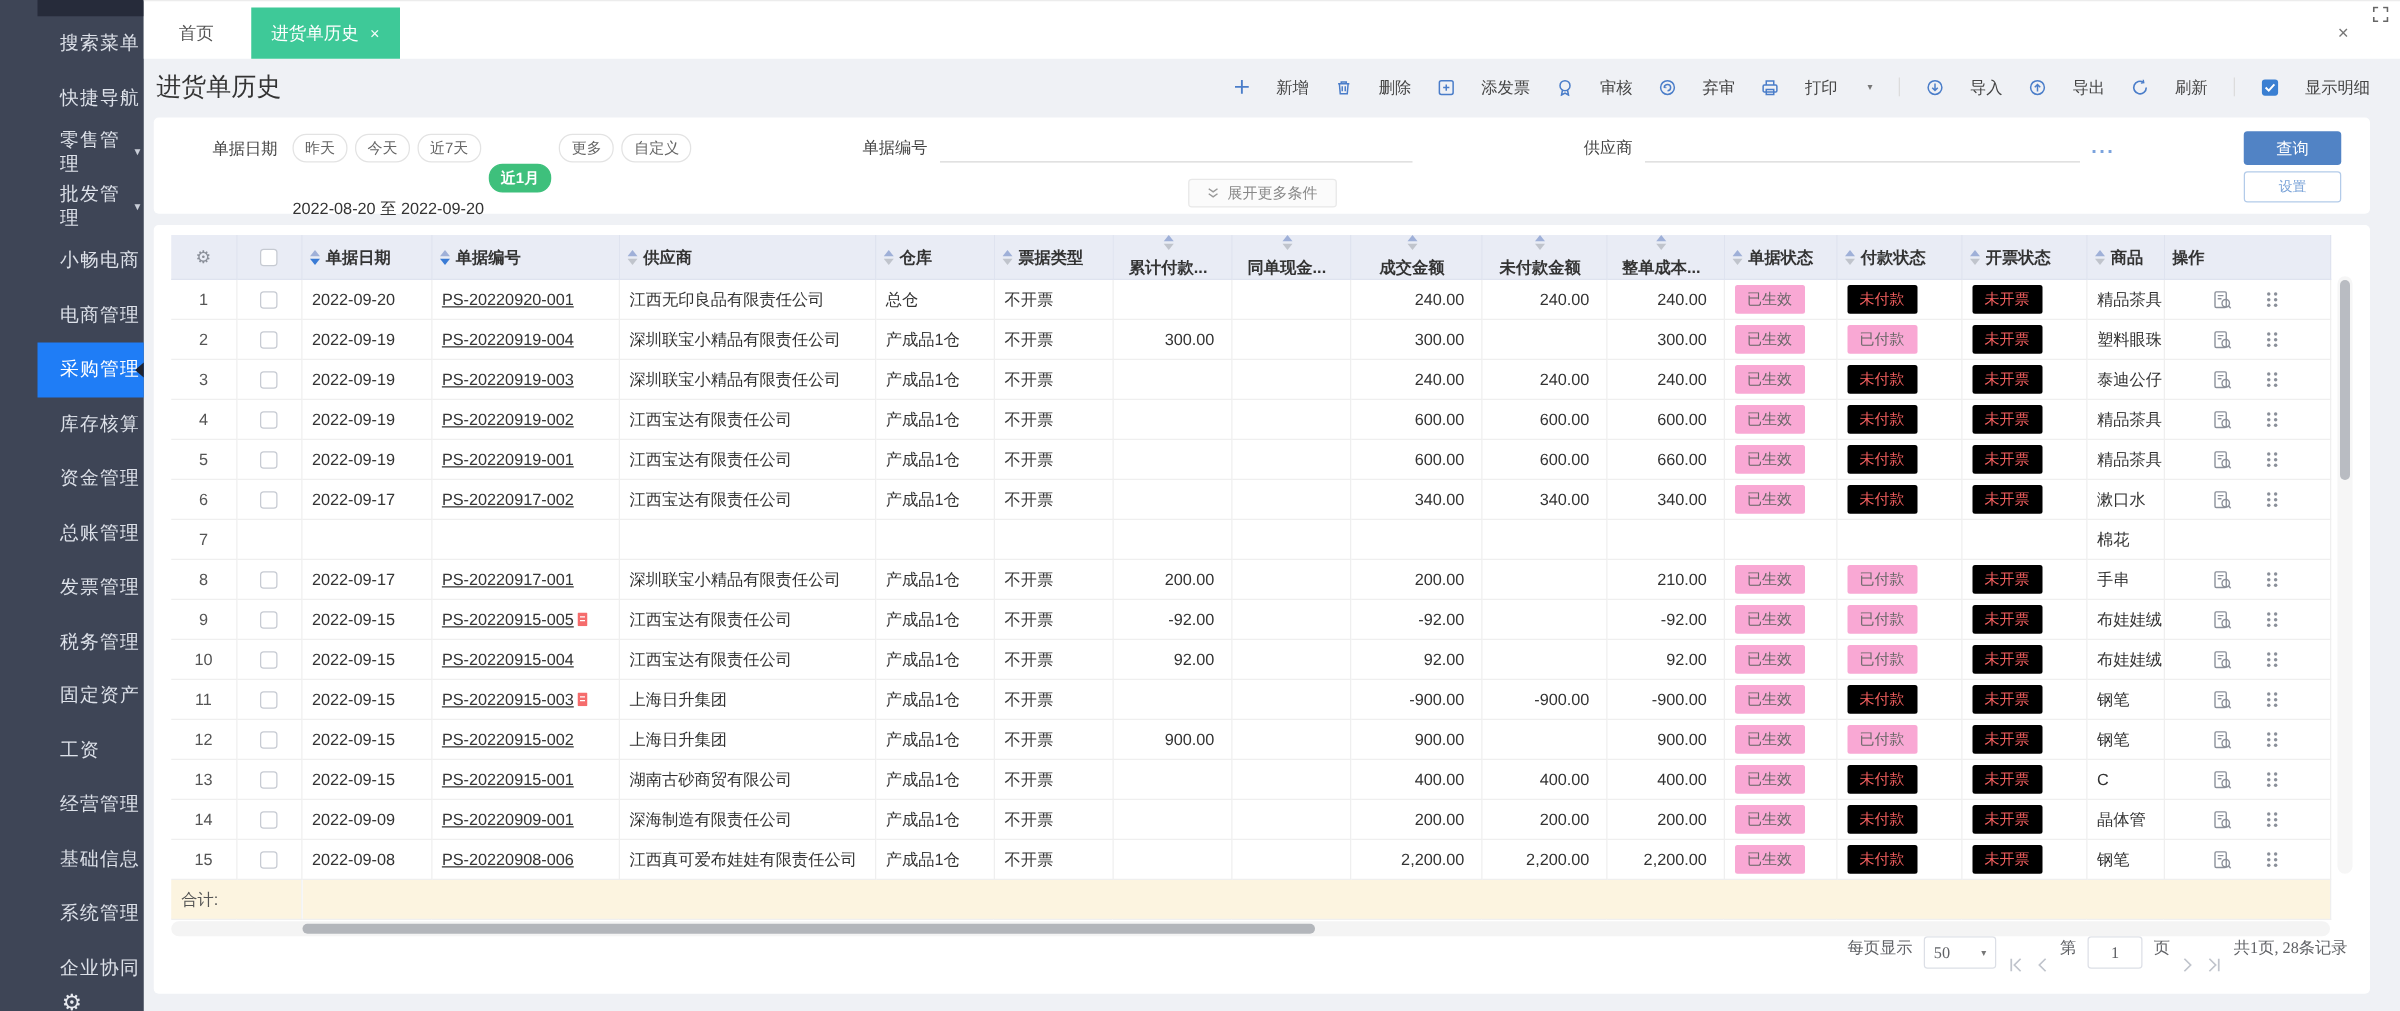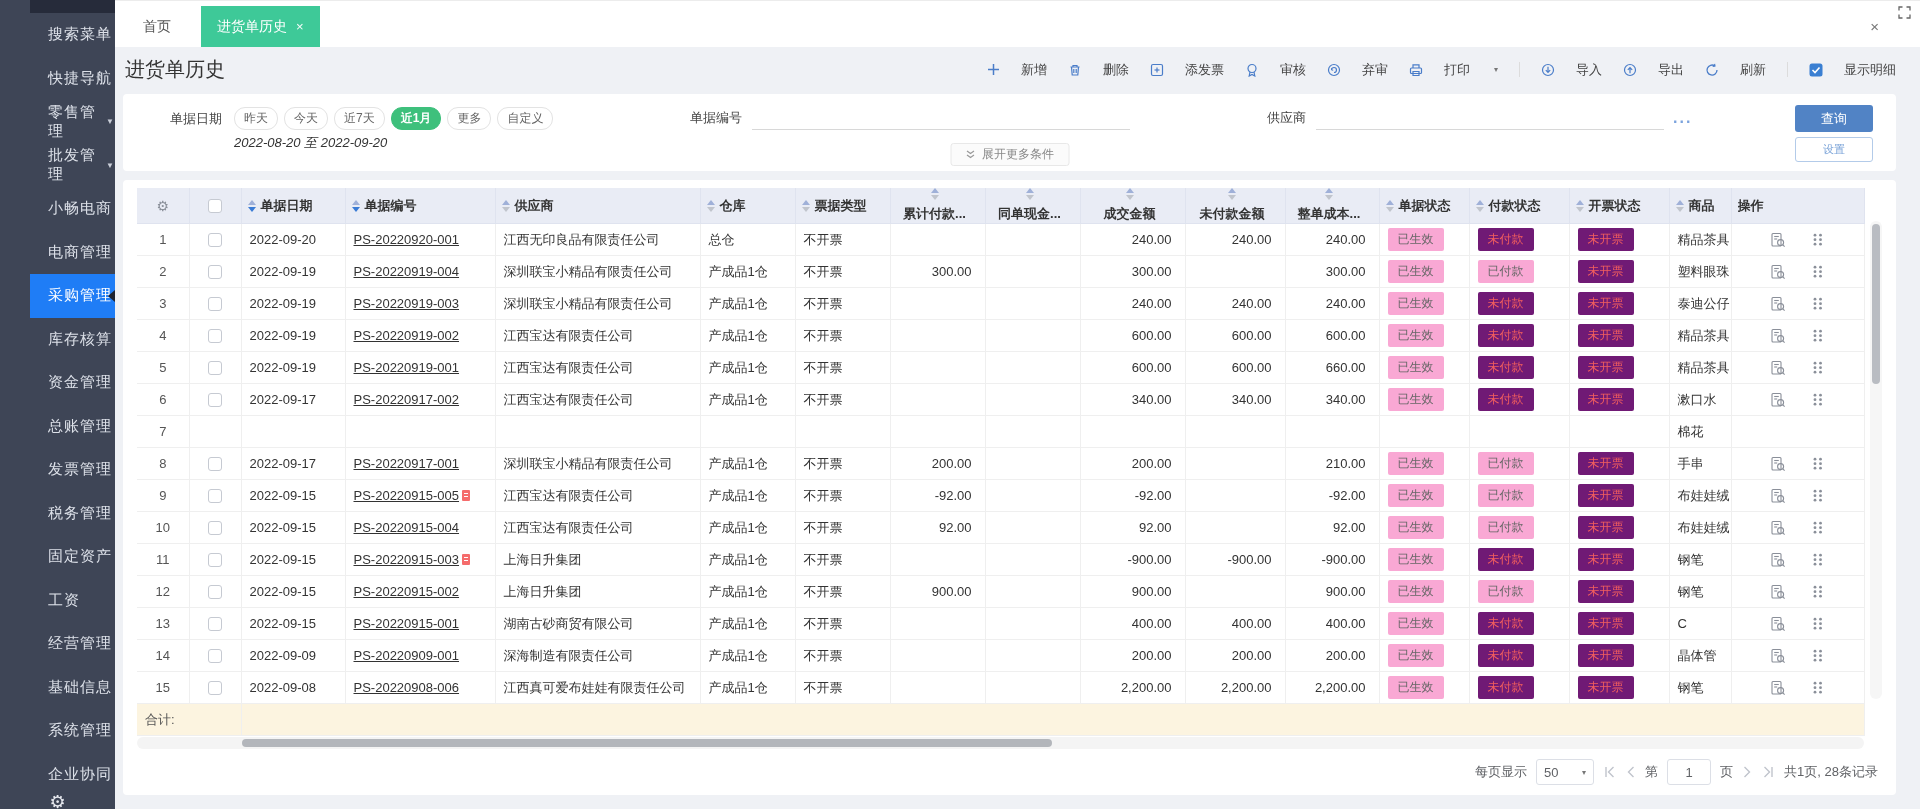--- a/index.html
+++ b/index.html
@@ -47,22 +47,22 @@
 
   
   .filter-panel { background: #fff; border-radius: 4px; margin: 2px 24px 9px 8px;
     height: 77px; position: relative; flex-shrink: 0; }
   .filter-row { display: flex; padding-top: 13px; }
   .f-label { font-size: 13px; color: #444; white-space: nowrap; }
   .f-date { padding-left: 47px; width: 567px; display: flex; gap: 12px; }
   .pills { display: flex; gap: 6px; align-items: flex-start; }
   .pill { font-size: 12px; color: #666; border: 1px solid #e3e3e3; border-radius: 11px;
     padding: 2px 9px; background: #fff; cursor: pointer; white-space: nowrap; }
-  .pill.active { background: #3ec07c; border-color: #3ec07c; color: #fff; font-weight: bold; }
-  .date-range { font-size: 13px; color: #333; margin-top: 4px; font-style: italic; }
+  .pill.active { background: #3ec07c; border-color: #3ec07c; color: #fff; font-weight: bold; margin-top: 24px; }
+  .date-range { font-size: 13px; color: #333; margin-top: 4px; }
   .f-field { display: flex; align-items: flex-start; }
   .f-field .f-label { margin-right: 10px; padding-top: 2px; }
   .f-input { display: inline-block; border-bottom: 1px solid #d8d8d8; height: 23px; }
   .f-order { width: 577px; }
   .f-order .f-input { width: 378px; }
   .f-supplier .f-input { width: 348px; }
   .f-ellipsis { color: #7ba3dd; margin-left: 9px; font-weight: bold; letter-spacing: 2px;
     padding-top: 2px; cursor: pointer; }
   .f-actions { position: absolute; right: 23px; top: 11px; display: flex;
     flex-direction: column; gap: 5px; }
@@ -95,37 +95,37 @@
     padding: 0 8px; white-space: nowrap; overflow: hidden; background: #fff; }
   td.num { text-align: right; padding-right: 13px; }
   td.idx { text-align: center; color: #555; }
   td.cb-cell { text-align: center; }
   .cb { width: 14px; height: 14px; border: 1px solid #c6cad2; border-radius: 3px;
     display: inline-block; vertical-align: middle; background: #fff; cursor: pointer; }
   .code-link { text-decoration: underline; color: #333; cursor: pointer; }
   .flag { margin-left: 3px; vertical-align: -1px; }
   .badge { display: inline-block; font-size: 12px; padding: 3px 10px; border-radius: 2px; }
   .badge.gray { background: #f9a8d4; color: #666; }
-  .badge.red { background: #701a75; color: #f25e5e; }
+  .badge.red { background: #000000; color: #f25e5e; }
   td.ops-cell { text-align: center; }
   .ops-cell svg { margin: 0 10px; vertical-align: middle; cursor: pointer; }
   .total-row td { background: #fcf4e0; color: #555; }
   .total-row .total-label { text-align: left; }
   .v-scroll { position: absolute; right: 0; top: 33px; width: 12px; height: 478px;
     background: #f6f6f6; border-radius: 6px; }
   .v-thumb { width: 8px; margin: 3px auto 0; height: 160px; background: #b9bcc2;
     border-radius: 4px; cursor: pointer; }
   .h-scroll { height: 12px; background: #f4f4f4; width: 1727px; border-radius: 6px;
     position: relative; margin-top: 1px; }
   .h-thumb { position: absolute; left: 105px; top: 2px; width: 810px; height: 8px;
     background: #b3b6bb; border-radius: 4px; cursor: pointer; }
 
   
-  .pagination { height: 46px; display: flex; align-items: center; justify-content: flex-end;
-    gap: 9px; font-size: 13px; color: #606266; padding-right: 4px; }
+  .pagination { height: 46px; display: flex; justify-content: flex-end;
+    gap: 9px; font-size: 13px; color: #606266; padding-right: 4px; font-family: Liberation Serif, serif; }
   .pp-select { width: 58px; height: 26px; border: 1px solid #dcdfe6; border-radius: 3px;
     display: flex; align-items: center; justify-content: space-between; padding: 0 7px;
     cursor: pointer; background: #fff; }
   .pp-select .caret { margin: 0; }
   .pg-btn { display: flex; align-items: center; cursor: pointer; }
   .page-input { width: 44px; height: 26px; border: 1px solid #dcdfe6; border-radius: 3px;
     display: flex; align-items: center; justify-content: center; background: #fff; }
 </style>
 </head>
 <body>

